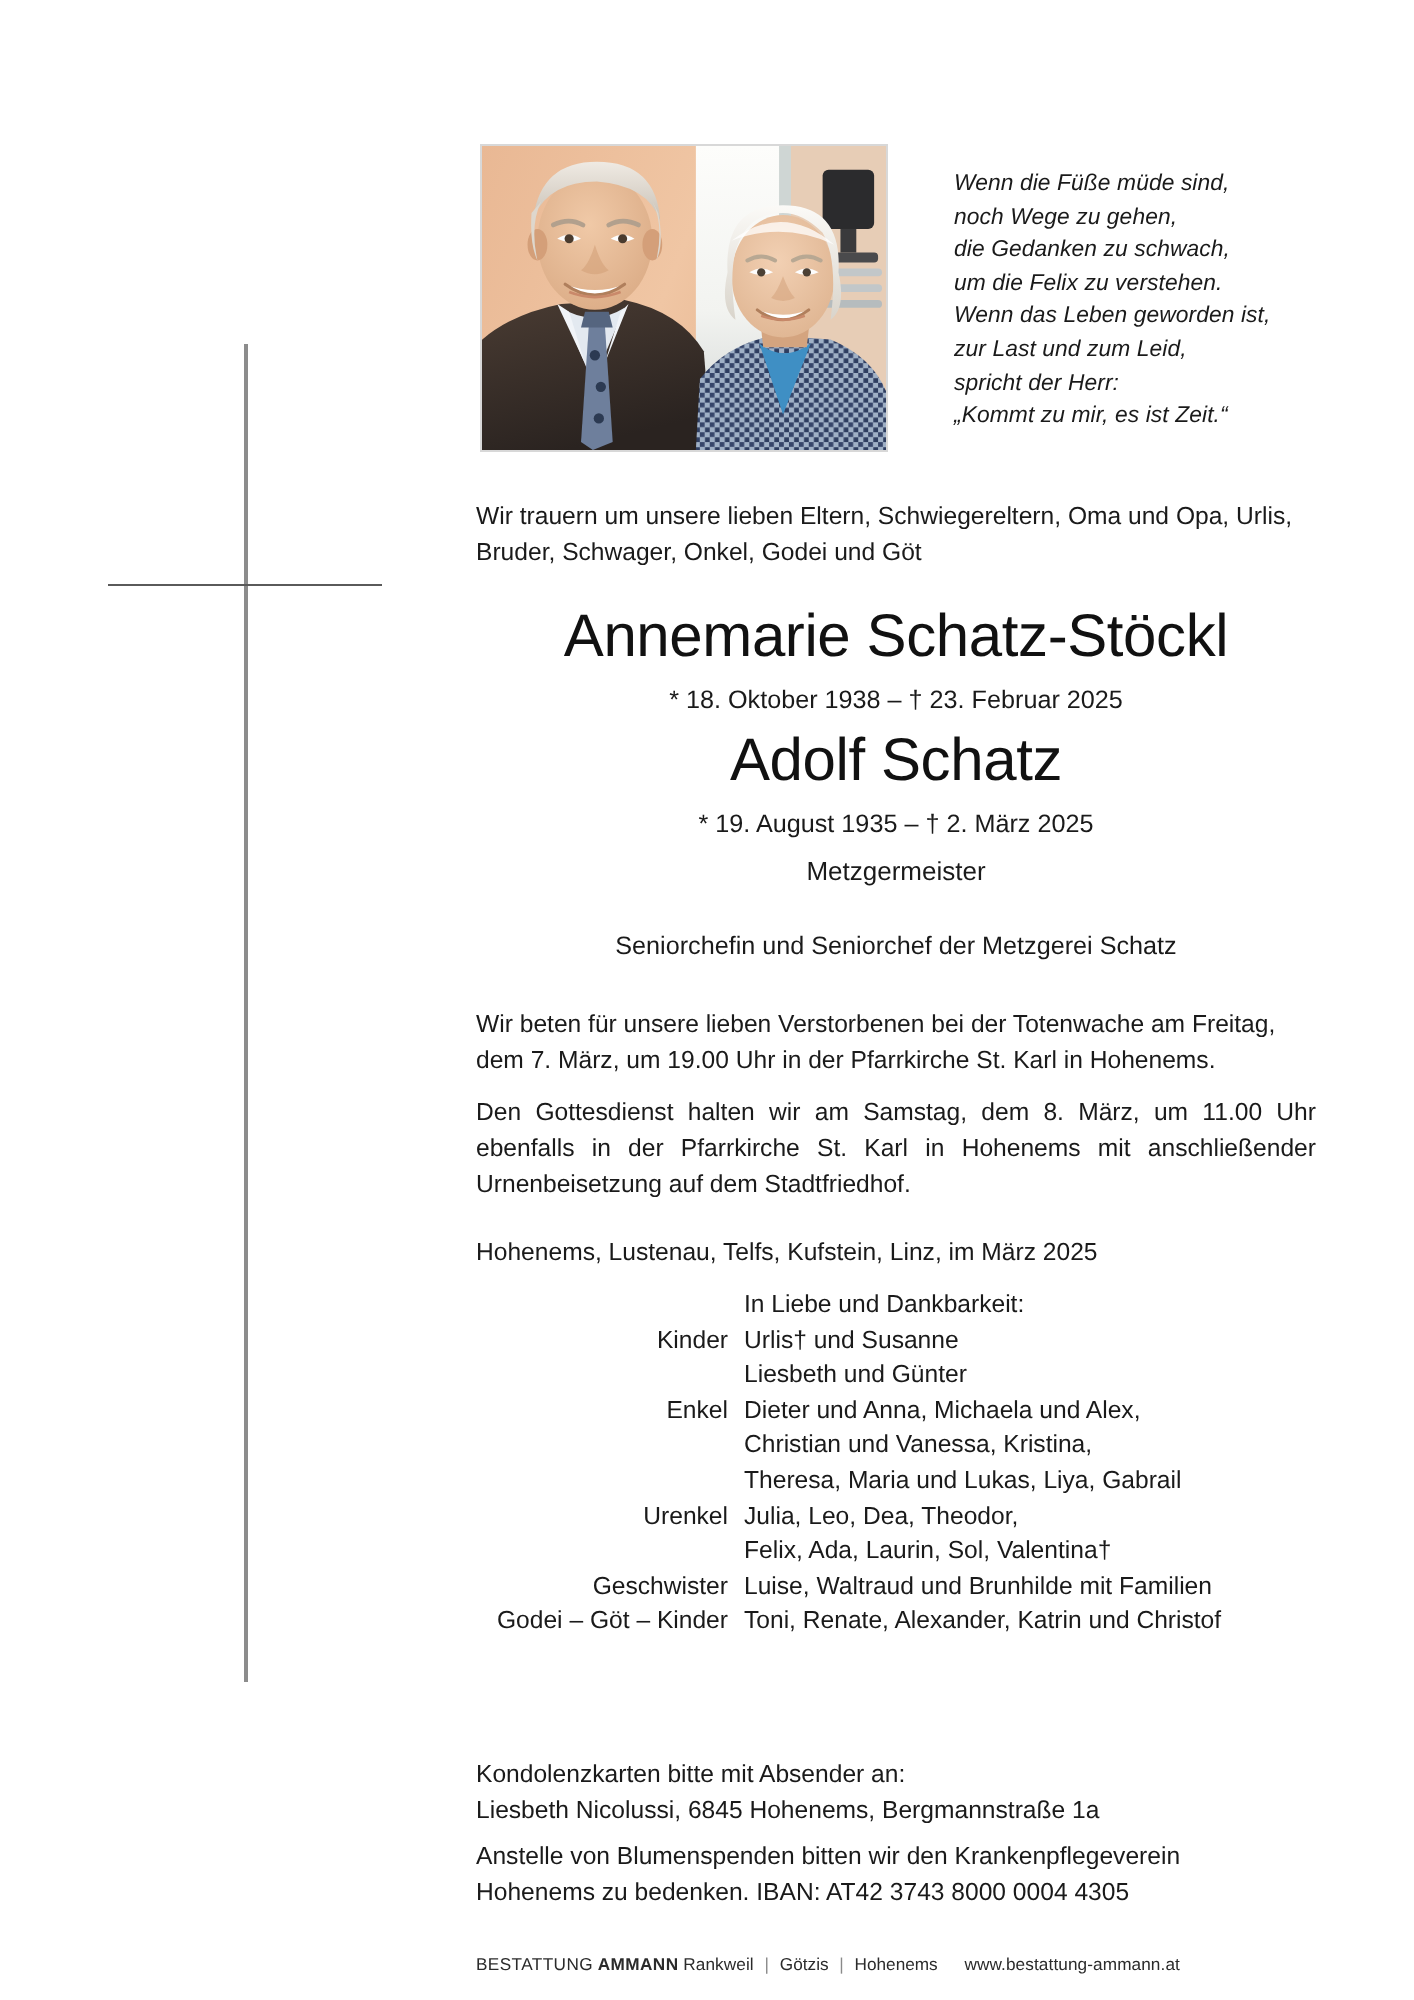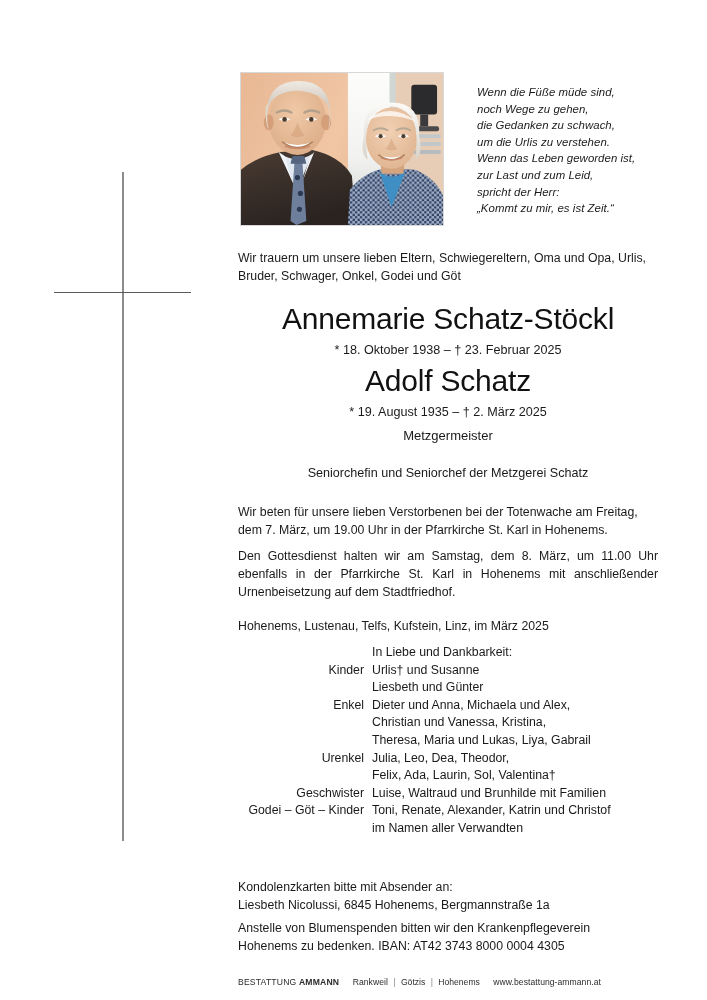--- a/index.html
+++ b/index.html
@@ -153,21 +153,21 @@
     position: absolute;
     left: 238px;
     top: 977px;
     width: 440px;
     font-size: 8.6px;
     color: #2b2b2b;
     white-space: nowrap;
   }
   #footer .brand-light { font-weight: normal; letter-spacing: 0.2px; }
   #footer .brand-bold { font-weight: bold; letter-spacing: 0.2px; }
-  #footer .towns { margin-left: 11px; letter-spacing: 0.05px; }
+  #footer .towns { letter-spacing: 0.05px; }
   #footer .sep { color: #8a8a8a; margin: 0 3px; }
   #footer .url { margin-left: 11px; letter-spacing: 0.05px; }
 </style>
 </head>
 <body>
 
 <div id="cross-vertical"></div>
 <div id="cross-horizontal"></div>
 
 <div id="photo">
@@ -284,21 +284,21 @@
     <path d="M139 83 Q152 92 165 83 Q152 88 139 83 Z" fill="#ffffff"></path>
     <path d="M139 83 Q152 93 165 83" stroke="#b07f5c" stroke-width="1.5" fill="none" stroke-linecap="round"></path>
     <path d="M141 86 Q152 90 163 86" stroke="#c9896a" stroke-width="1.3" fill="none"></path>
   </svg>
 </div>
 
 <div id="poem">
   <div>Wenn die Füße müde sind,</div>
   <div>noch Wege zu gehen,</div>
   <div>die Gedanken zu schwach,</div>
-  <div>um die Urlis zu verstehen.</div>
+  <div>um die Felix zu verstehen.</div>
   <div>Wenn das Leben geworden ist,</div>
   <div>zur Last und zum Leid,</div>
   <div>spricht der Herr:</div>
   <div>„Kommt zu mir, es ist Zeit.“</div>
 </div>
 
 <div class="col" id="intro">Wir trauern um unsere lieben Eltern, Schwiegereltern, Oma und Opa, Urlis, Bruder, Schwager, Onkel, Godei und Göt</div>
 
 <div class="col" id="name-block-1">
   <div class="deceased-name">Annemarie Schatz-Stöckl</div>
@@ -351,24 +351,20 @@
       <td class="lbl"></td>
       <td class="val">Felix, Ada, Laurin, Sol, Valentina†</td>
     </tr>
     <tr>
       <td class="lbl">Geschwister</td>
       <td class="val">Luise, Waltraud und Brunhilde mit Familien</td>
     </tr>
     <tr>
       <td class="lbl">Godei – Göt – Kinder</td>
       <td class="val">Toni, Renate, Alexander, Katrin und Christof</td>
-    </tr>
-    <tr>
-      <td class="lbl"></td>
-      <td class="val">im Namen aller Verwandten</td>
     </tr>
   </tbody>
 </table>
 
 <div class="col" id="closing-1">
   <div>Kondolenzkarten bitte mit Absender an:</div>
   <div>Liesbeth Nicolussi, 6845 Hohenems, Bergmannstraße 1a</div>
 </div>
 
 <div class="col" id="closing-2">

